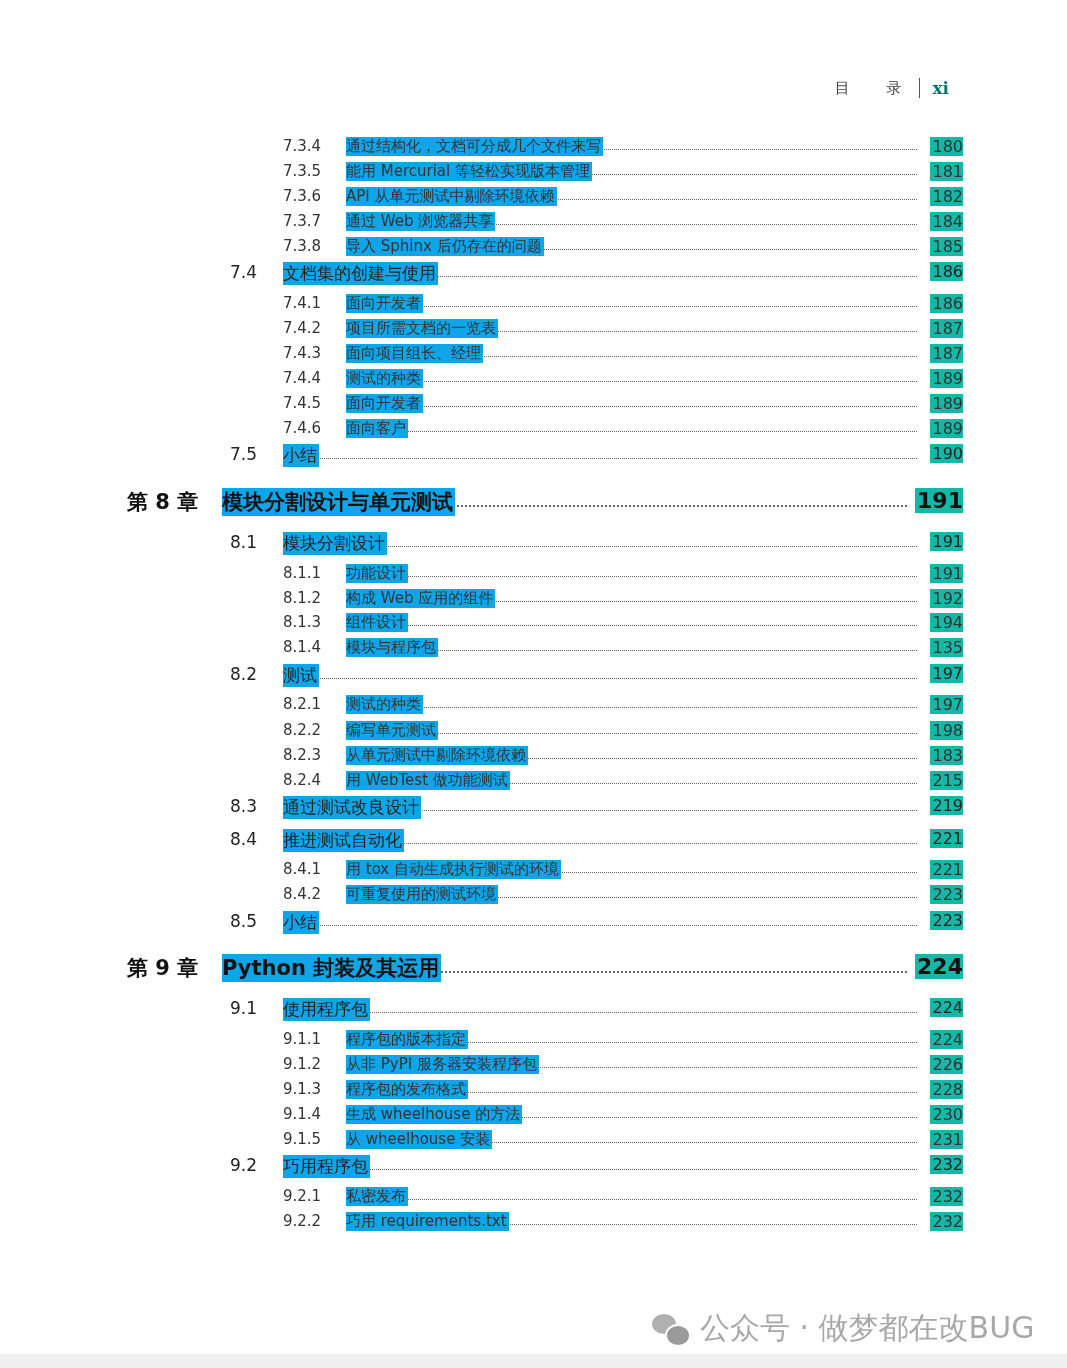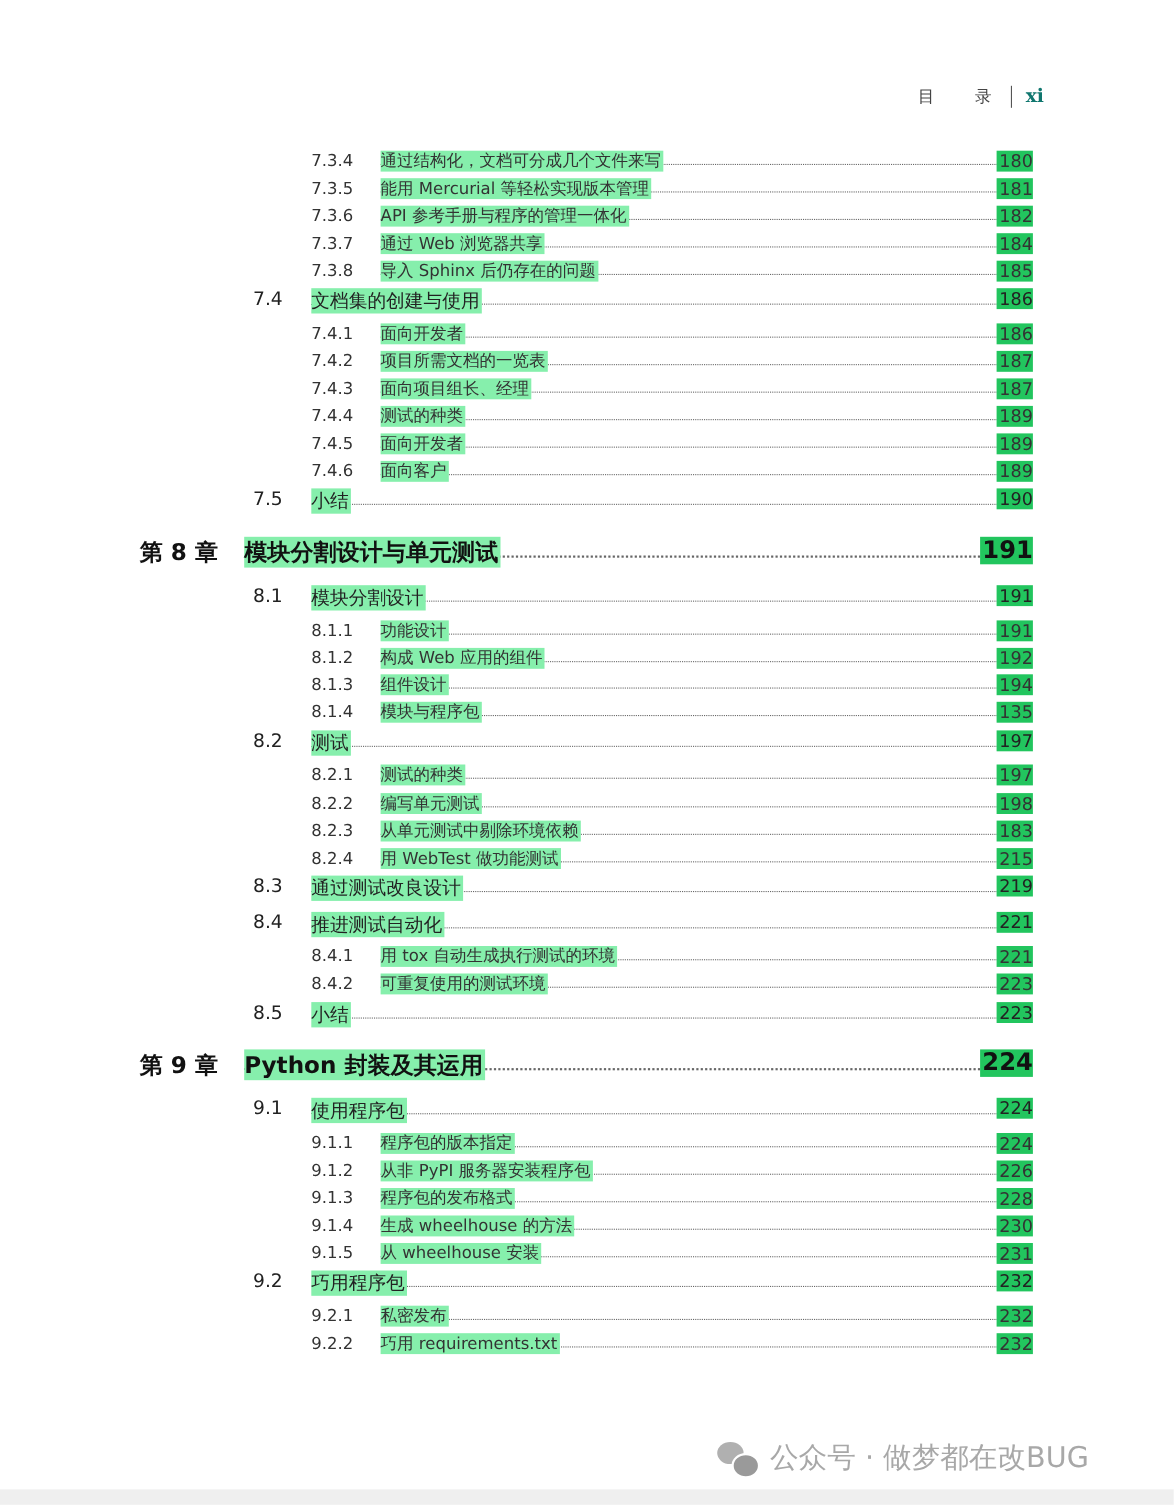--- a/index.html
+++ b/index.html
@@ -13,25 +13,25 @@
     }
     .header .title { letter-spacing: 16px; }
     .header .sep { width: 1px; height: 20px; background: #555; margin: 0 12px 0 2px; }
     .header .page { font-family: "DejaVu Serif", "Liberation Serif", serif; font-weight: bold; font-size: 17px; color: #0f766e; }
 
     .toc { position: absolute; left: 0; top: 0; width: 1067px; }
     .row {
       position: absolute; left: 0; display: flex; align-items: baseline; white-space: nowrap;
     }
     .row .num { position: absolute; }
-    .row .title { position: absolute; background: #86efac; padding-right: 2px; }
+    .row .title { position: absolute; background: #0ea5e9; padding-right: 2px; }
     .row .dots {
       position: absolute; height: 0; border-bottom: 2px dotted #666;
     }
-    .row .pg { position: absolute; right: 128px; background: #22c55e; padding-left: 2px; }
+    .row .pg { position: absolute; right: 104px; background: #14b8a6; padding-left: 2px; }
 
     .lvl3 { font-size: 15px; color: #333; }
     .lvl3 .num { left: 283px; }
     .lvl3 .title { left: 346px; }
     .lvl3 .dots { left: 346px; right: 150px; top: 12px; border-bottom-width: 1.5px; }
     .lvl3 .pg { font-size: 16px; }
 
     .lvl2 { font-size: 17px; color: #222; }
     .lvl2 .num { left: 230px; }
     .lvl2 .title { left: 283px; }
@@ -39,21 +39,21 @@
     .lvl2 .pg { font-size: 16px; }
 
     .lvl1 { font-size: 21px; font-weight: bold; color: #111; }
     .lvl1 .num { left: 127px; }
     .lvl1 .title { left: 222px; }
     .lvl1 .dots { left: 222px; right: 160px; top: 17px; border-bottom-width: 2px; }
     .lvl1 .pg { font-size: 22px; }
 
     .watermark {
       position: absolute; left: 652px; top: 1308px; display: flex; align-items: center;
-      font-size: 26px; color: #a8a8a8;
+      font-size: 30px; color: #a8a8a8;
     }
     .wechat-icon { position: relative; width: 38px; height: 34px; margin-right: 10px; }
     .wechat-icon .b1 { position: absolute; left: 0; top: 2px; width: 24px; height: 20px; border-radius: 50%; background: #b0b0b0; }
     .wechat-icon .b2 { position: absolute; left: 13px; top: 12px; width: 22px; height: 19px; border-radius: 50%; background: #9a9a9a; border: 2px solid #fff; }
     .bottom-bar { position: absolute; left: 0; right: 0; bottom: 0; height: 14px; background: #efefef; }
   </style>
 </head>
 <body>
 
 <div class="header">
@@ -71,21 +71,21 @@
     </div>
     <div class="row lvl3" style="top: 162px; width: 1067px;">
       <span class="dots"></span>
       <span class="num">7.3.5</span>
       <span class="title">能用 Mercurial 等轻松实现版本管理</span>
       <span class="pg">181</span>
     </div>
     <div class="row lvl3" style="top: 187px; width: 1067px;">
       <span class="dots"></span>
       <span class="num">7.3.6</span>
-      <span class="title">API 参考手册与程序的管理一体化</span>
+      <span class="title">API 从单元测试中剔除环境依赖</span>
       <span class="pg">182</span>
     </div>
     <div class="row lvl3" style="top: 212px; width: 1067px;">
       <span class="dots"></span>
       <span class="num">7.3.7</span>
       <span class="title">通过 Web 浏览器共享</span>
       <span class="pg">184</span>
     </div>
     <div class="row lvl3" style="top: 237px; width: 1067px;">
       <span class="dots"></span>

